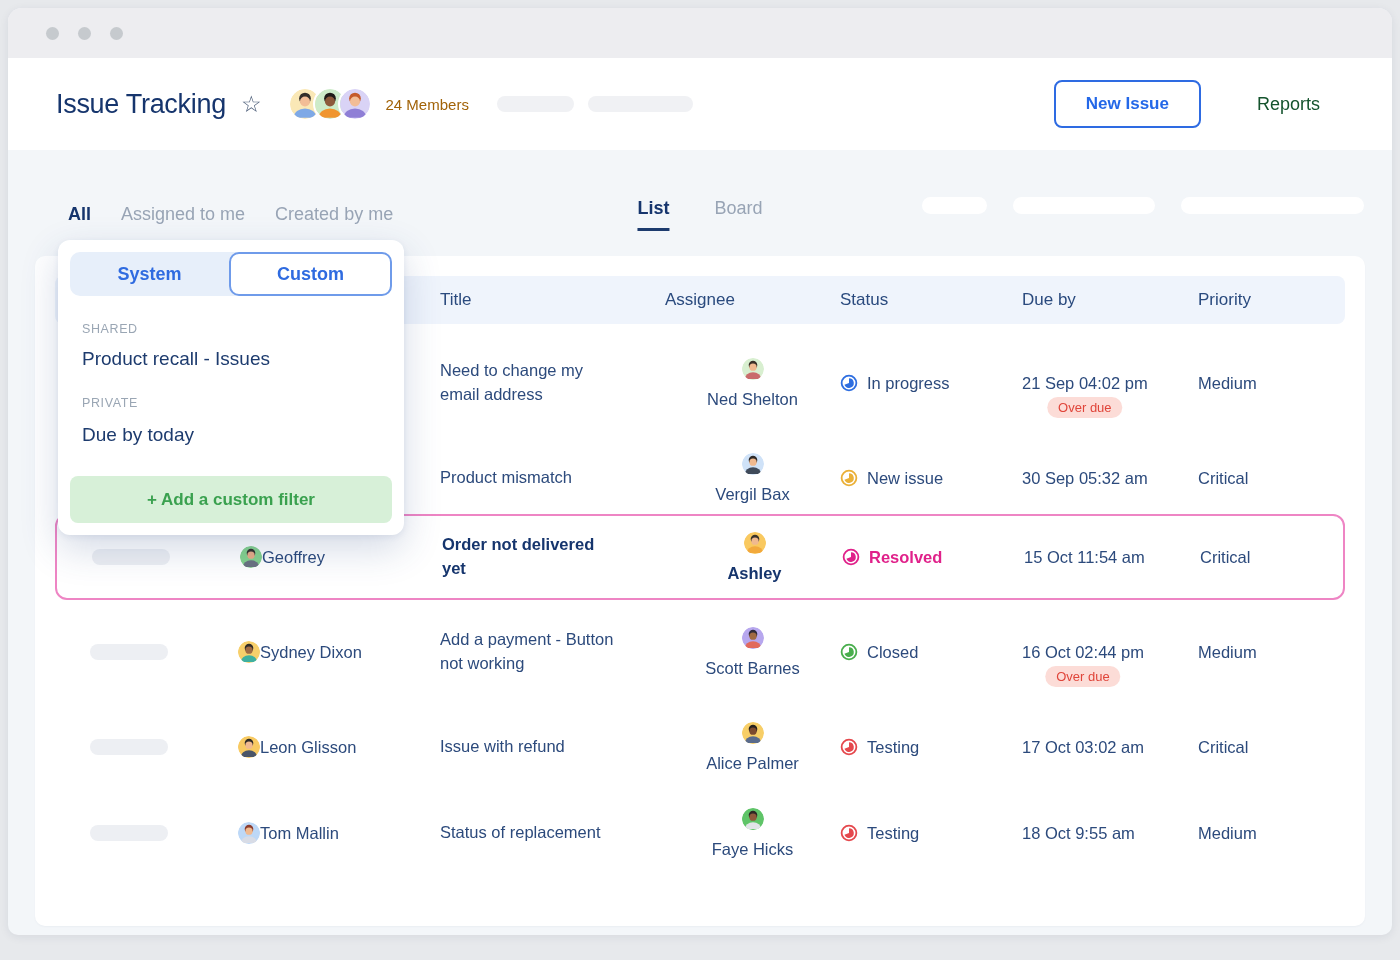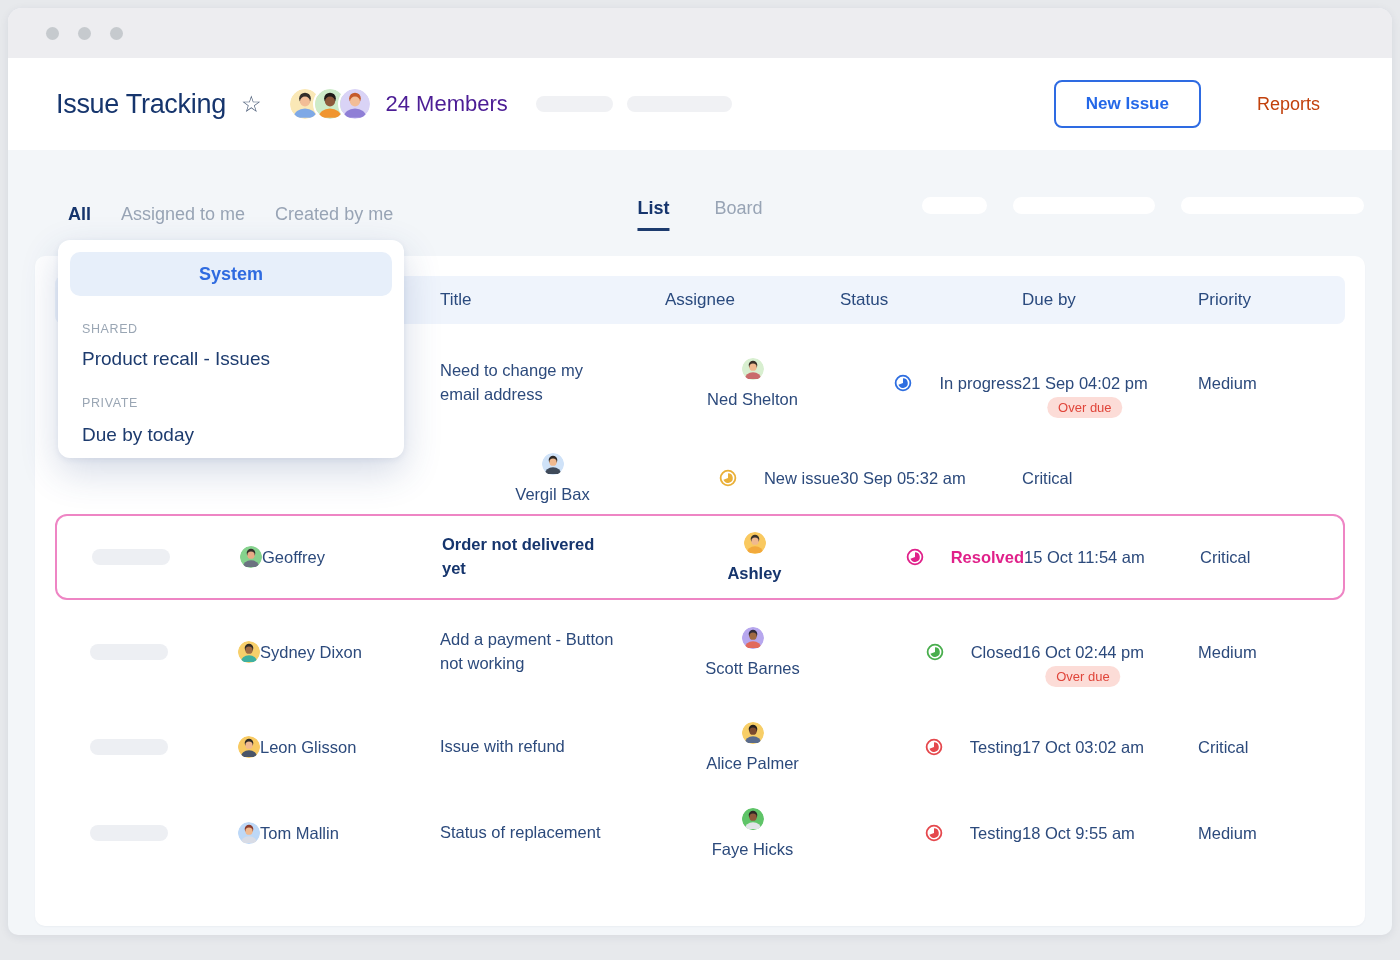--- a/index.html
+++ b/index.html
@@ -14,29 +14,29 @@
   .chrome { height:50px; background:#ededf0; display:flex; align-items:center; padding-left:38px; gap:19px; }
   .dot { width:13px; height:13px; border-radius:50%; background:#c6cace; display:inline-block; }
 
   
   .hdr { height:92px; background:#ffffff; display:flex; align-items:center; padding:0 72px 0 48px; }
   .title { font-size:27px; font-weight:normal; color:#16356d; letter-spacing:-0.3px; }
   .star { font-size:23px; color:#4e5f7a; margin-left:15px; cursor:pointer; line-height:1; }
   .avstack { display:flex; margin-left:26px; }
   .avstack .hav { width:34px; height:34px; border-radius:50%; border:2px solid #fff; overflow:hidden; display:block; }
   .avstack .hav + .hav { margin-left:-9px; }
-  .members { margin-left:14px; font-size:22px; color:#4c1d95; }
+  .members { margin-left:14px; font-size:15px; color:#a16207; }
   .hph { height:16px; border-radius:8px; background:#f0f1f4; display:inline-block; }
   .hph1 { width:77px; margin-left:28px; }
   .hph2 { width:105px; margin-left:14px; }
   .hspacer { flex:1; }
   .new-issue { background:#fff; border:2px solid #2e6be2; color:#2468e8; font-weight:bold;
     font-size:17px; border-radius:8px; padding:0 30px; height:48px; cursor:pointer;
     font-family:"Liberation Sans", sans-serif; }
-  .reports { margin-left:56px; font-size:18px; color:#c2410c; cursor:pointer; }
+  .reports { margin-left:56px; font-size:18px; color:#14532d; cursor:pointer; }
 
   
   .content { position:relative; padding-top:44px; height:785px; }
   .tabsrow { position:relative; height:40px; padding-left:60px; display:flex; align-items:center; }
   .tab { font-size:18px; color:#98a4b5; margin-right:30px; cursor:pointer; }
   .tab.active { color:#16356d; font-weight:bold; }
   .views { position:absolute; left:50%; transform:translateX(-50%); display:flex; gap:45px; }
   .view { font-size:18px; color:#98a4b5; cursor:pointer; padding-bottom:9px; }
   .view.active { color:#16356d; font-weight:bold; border-bottom:3px solid #1d3b6e; }
   .rpills { position:absolute; right:28px; top:3px; display:flex; gap:26px; align-items:center; }
@@ -50,21 +50,21 @@
   .thead { background:#eff4fc; border-radius:8px; height:48px; font-size:17px; color:#2a4a7e; }
   .thead .hc { padding:0; }
   .hc-status { padding-left:20px; }
   .cell { display:flex; align-items:center; font-size:16.5px; color:#2c4a7c; }
   .c-pill { padding-left:35px; }
   .rowph { width:78px; height:16px; border-radius:8px; background:#edeff3; display:inline-block; }
   .c-name { padding-left:35px; gap:0; }
   .c-title span { max-width:175px; line-height:1.45; display:inline-block; }
   .c-assignee { gap:10px;flex-direction:column; }
   .av { width:22px; height:22px; border-radius:50%; overflow:hidden; flex:0 0 22px; display:block; }
-  .c-status { gap:27px;justify-content:flex-end; }
+  .c-status { gap:9px; }
   .sicon { width:18px; height:18px; display:block; }
   .pink { color:#e0218a; font-weight:bold; }
   .duewrap { position:relative; display:inline-flex; }
   .overdue { position:absolute; top:calc(100% + 4px); left:50%; transform:translateX(-50%);
     background:#fcdcd7; color:#e0453a; font-size:13px; padding:3px 11px; border-radius:11px; white-space:nowrap; }
   .r0 { height:118px; } .r1 { height:72px; } .r2 { height:104px; } .r3 { height:104px; }
   .r4 { height:86px; } .r5 { height:86px; }
   .trow.hl { height:86px; border:2px solid #ee85c4; border-radius:12px; background:#fff; }
   .trow.hl .c-title span { font-weight:bold; color:#16356d; }
   .trow.hl .nm2 { font-weight:bold; color:#16356d; }
@@ -191,20 +191,23 @@
   </div>
 
   <div class="trow r1">
     <div class="cell c-pill">
               <span class="rowph" style="visibility: hidden;"></span>
             </div>
     <div class="cell c-name">
 
       <span class="nm"></span>
     </div>
+    <div class="cell c-title">
+              <span>Product mismatch</span>
+            </div>
     <div class="cell c-assignee">
       <span class="av"><svg width="22" height="22" viewBox="0 0 24 24">
   <circle cx="12" cy="12" r="12" fill="#cfe2f8"></circle>
   <circle cx="12" cy="7.6" r="4.7" fill="#2e2a28"></circle>
   <circle cx="12" cy="10" r="4" fill="#f0b98f"></circle>
   <path d="M3 23 a9 7.5 0 0 1 18 0 Z" fill="#3f4a5a"></path>
                 </svg></span>
       <span class="nm2">Vergil Bax</span>
     </div>
     <div class="cell c-status">
@@ -397,20 +400,22 @@
             </div>
   </div>
 </div>
     </div>
 
   </div>
 
   <div class="pop">
     <div class="ptoggle">
       <span class="pseg">System</span>
+      <span class="pseg active">Custom</span>
     </div>
     <div class="phead">SHARED</div>
     <div class="pitem">Product recall - Issues</div>
     <div class="phead">PRIVATE</div>
     <div class="pitem pitem2">Due by today</div>
+    <button class="paddbtn">+ Add a custom filter</button>
   </div>
 
 </div>
 
 </body></html>

